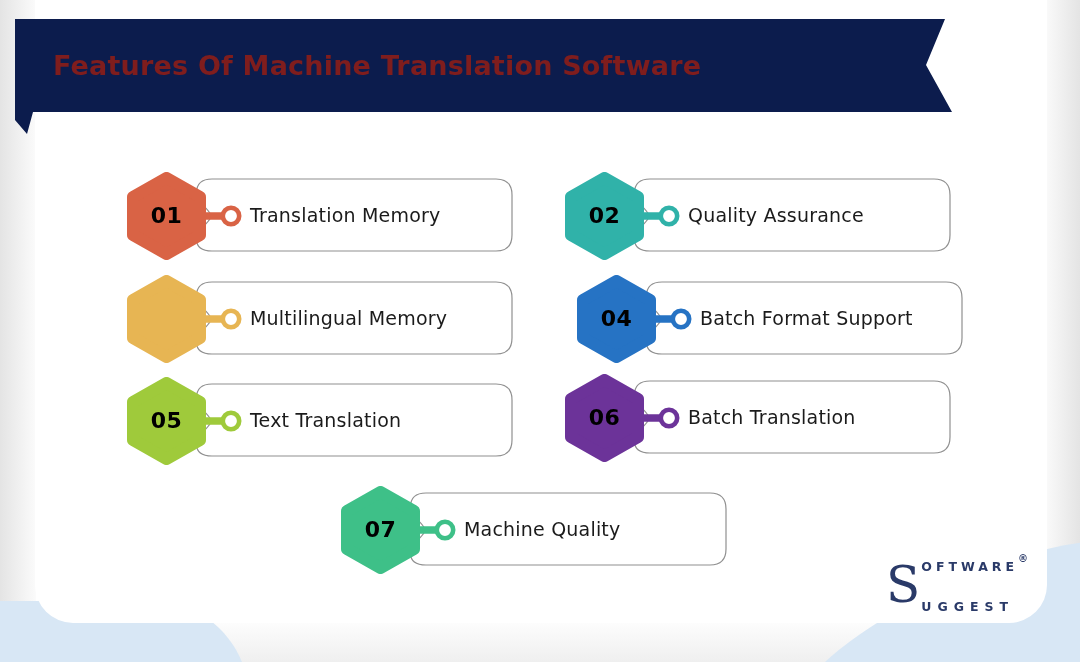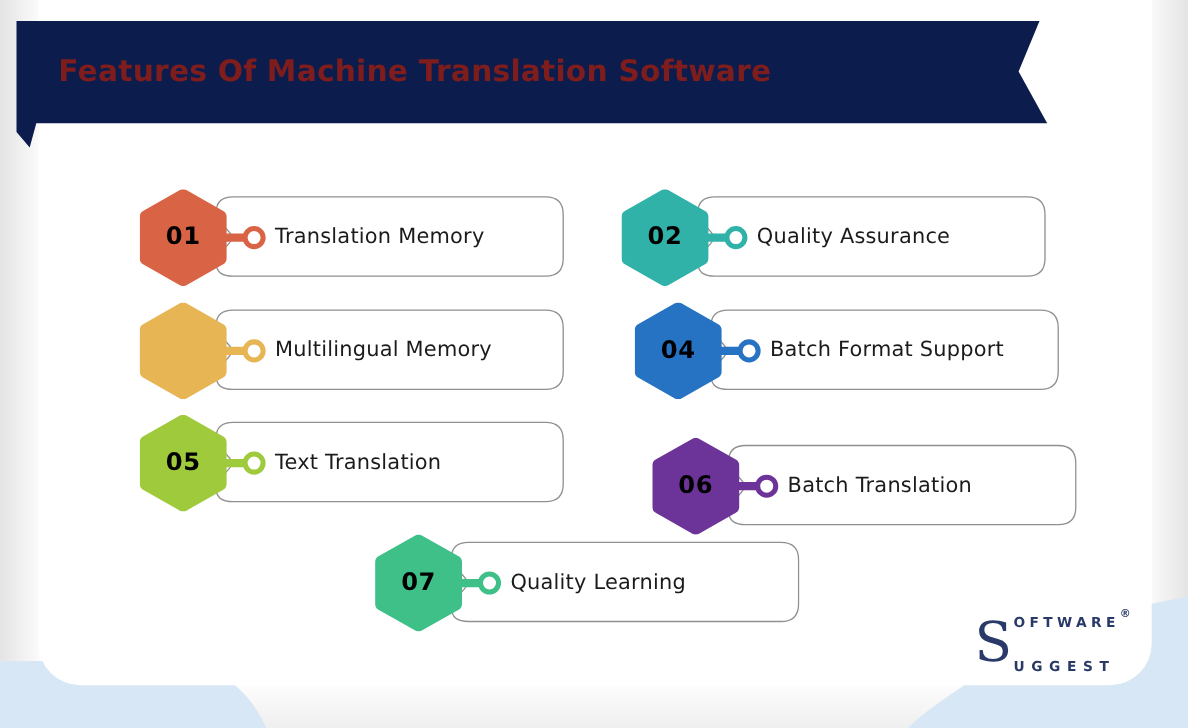--- a/index.html
+++ b/index.html
@@ -116,40 +116,40 @@
     <svg width="386" height="88" viewBox="0 0 386 88">
       <path d="M85 7 H369 Q385 7 385 23 V63 Q385 79 369 79 H85 C72 79 69.5 73 69.5 67 C69.5 58 79 54 83.5 46 L83.5 42 C79 34 69.5 30 69.5 21 C69.5 15 72 7 85 7 Z" fill="#ffffff" stroke="#909090" stroke-width="1.2"></path>
       <line x1="74" y1="44" x2="97" y2="44" stroke="currentColor" stroke-width="7.5"></line>
       <circle cx="104" cy="44" r="8.2" fill="#ffffff" stroke="currentColor" stroke-width="4.6"></circle>
       <polygon points="39.5,6 73,25 73,63 39.5,82 6,63 6,25" fill="currentColor" stroke="currentColor" stroke-width="12" stroke-linejoin="round"></polygon>
     </svg>
     <span class="num">05</span>
     <span class="label">Text Translation</span>
   </div>
 
-  <div class="feature" style="left: 565px; top: 398px; margin-left: 28px; --accent: #6c3399;">
+  <div class="feature" style="left: 565px; top: 374px; --accent: #6c3399;">
     <svg width="386" height="88" viewBox="0 0 386 88">
       <path d="M85 7 H369 Q385 7 385 23 V63 Q385 79 369 79 H85 C72 79 69.5 73 69.5 67 C69.5 58 79 54 83.5 46 L83.5 42 C79 34 69.5 30 69.5 21 C69.5 15 72 7 85 7 Z" fill="#ffffff" stroke="#909090" stroke-width="1.2"></path>
       <line x1="74" y1="44" x2="97" y2="44" stroke="currentColor" stroke-width="7.5"></line>
       <circle cx="104" cy="44" r="8.2" fill="#ffffff" stroke="currentColor" stroke-width="4.6"></circle>
       <polygon points="39.5,6 73,25 73,63 39.5,82 6,63 6,25" fill="currentColor" stroke="currentColor" stroke-width="12" stroke-linejoin="round"></polygon>
     </svg>
     <span class="num">06</span>
     <span class="label">Batch Translation</span>
   </div>
 
   <div class="feature" style="left: 341px; top: 486px; --accent: #3ec088;">
     <svg width="386" height="88" viewBox="0 0 386 88">
       <path d="M85 7 H369 Q385 7 385 23 V63 Q385 79 369 79 H85 C72 79 69.5 73 69.5 67 C69.5 58 79 54 83.5 46 L83.5 42 C79 34 69.5 30 69.5 21 C69.5 15 72 7 85 7 Z" fill="#ffffff" stroke="#909090" stroke-width="1.2"></path>
       <line x1="74" y1="44" x2="97" y2="44" stroke="currentColor" stroke-width="7.5"></line>
       <circle cx="104" cy="44" r="8.2" fill="#ffffff" stroke="currentColor" stroke-width="4.6"></circle>
       <polygon points="39.5,6 73,25 73,63 39.5,82 6,63 6,25" fill="currentColor" stroke="currentColor" stroke-width="12" stroke-linejoin="round"></polygon>
     </svg>
     <span class="num">07</span>
-    <span class="label">Quality Learning</span>
+    <span class="label">Machine Quality</span>
   </div>
 
   <div class="logo">
     <span class="logo-s">S</span>
     <span class="logo-col">
       <span class="logo-line1"><span>OFTWARE</span><sup>®</sup></span>
       <span class="logo-line2">UGGEST</span>
     </span>
   </div>
 

